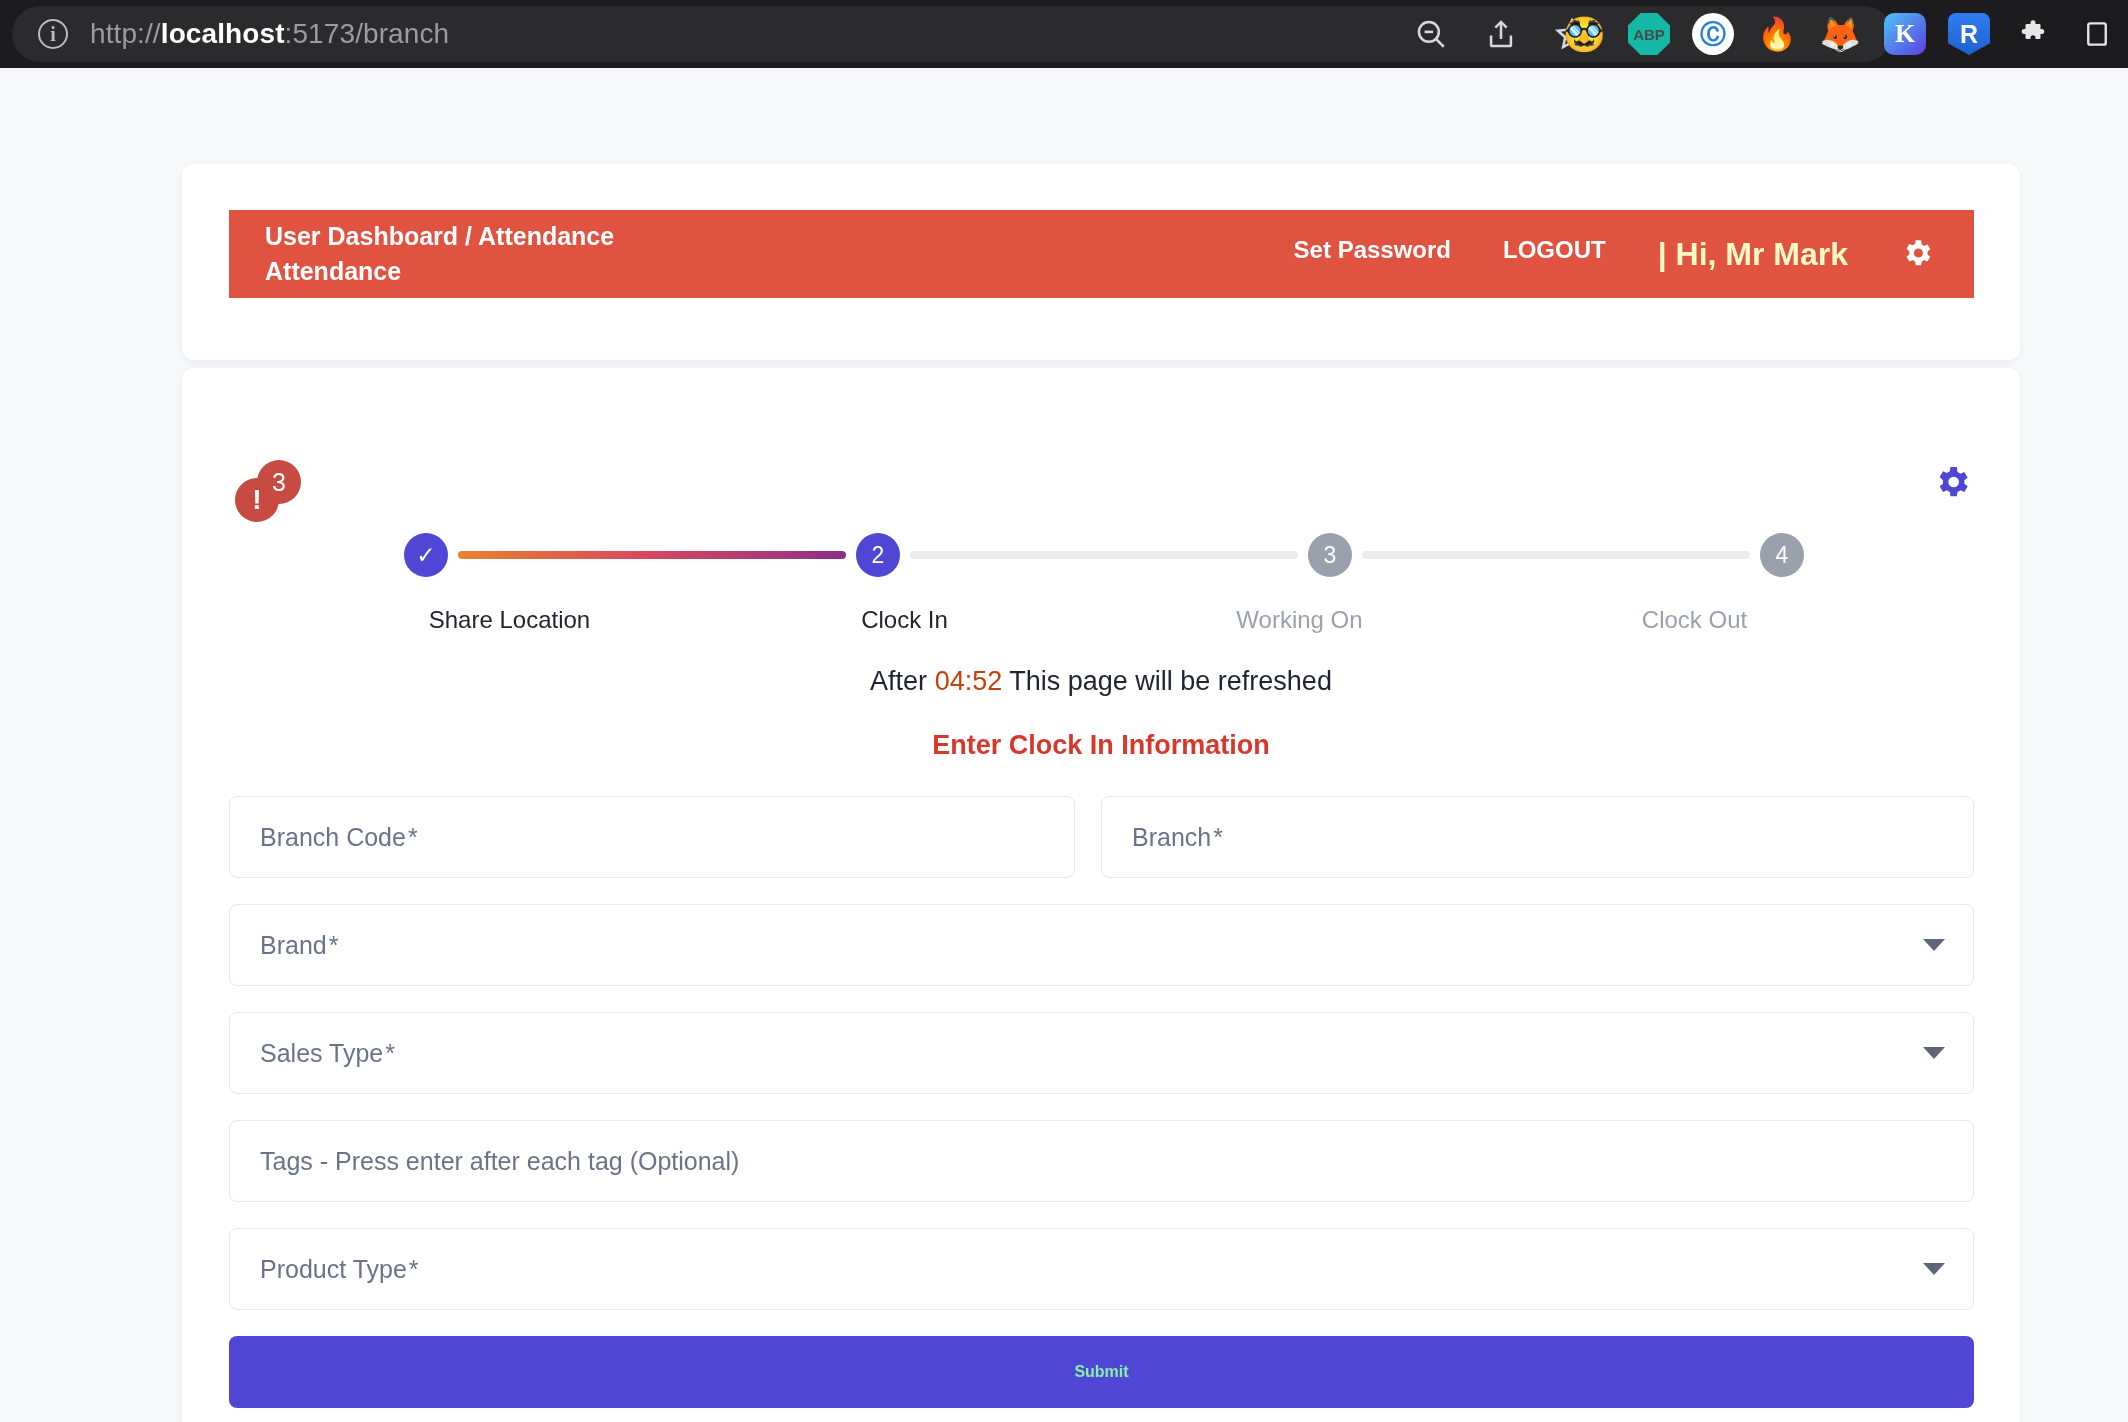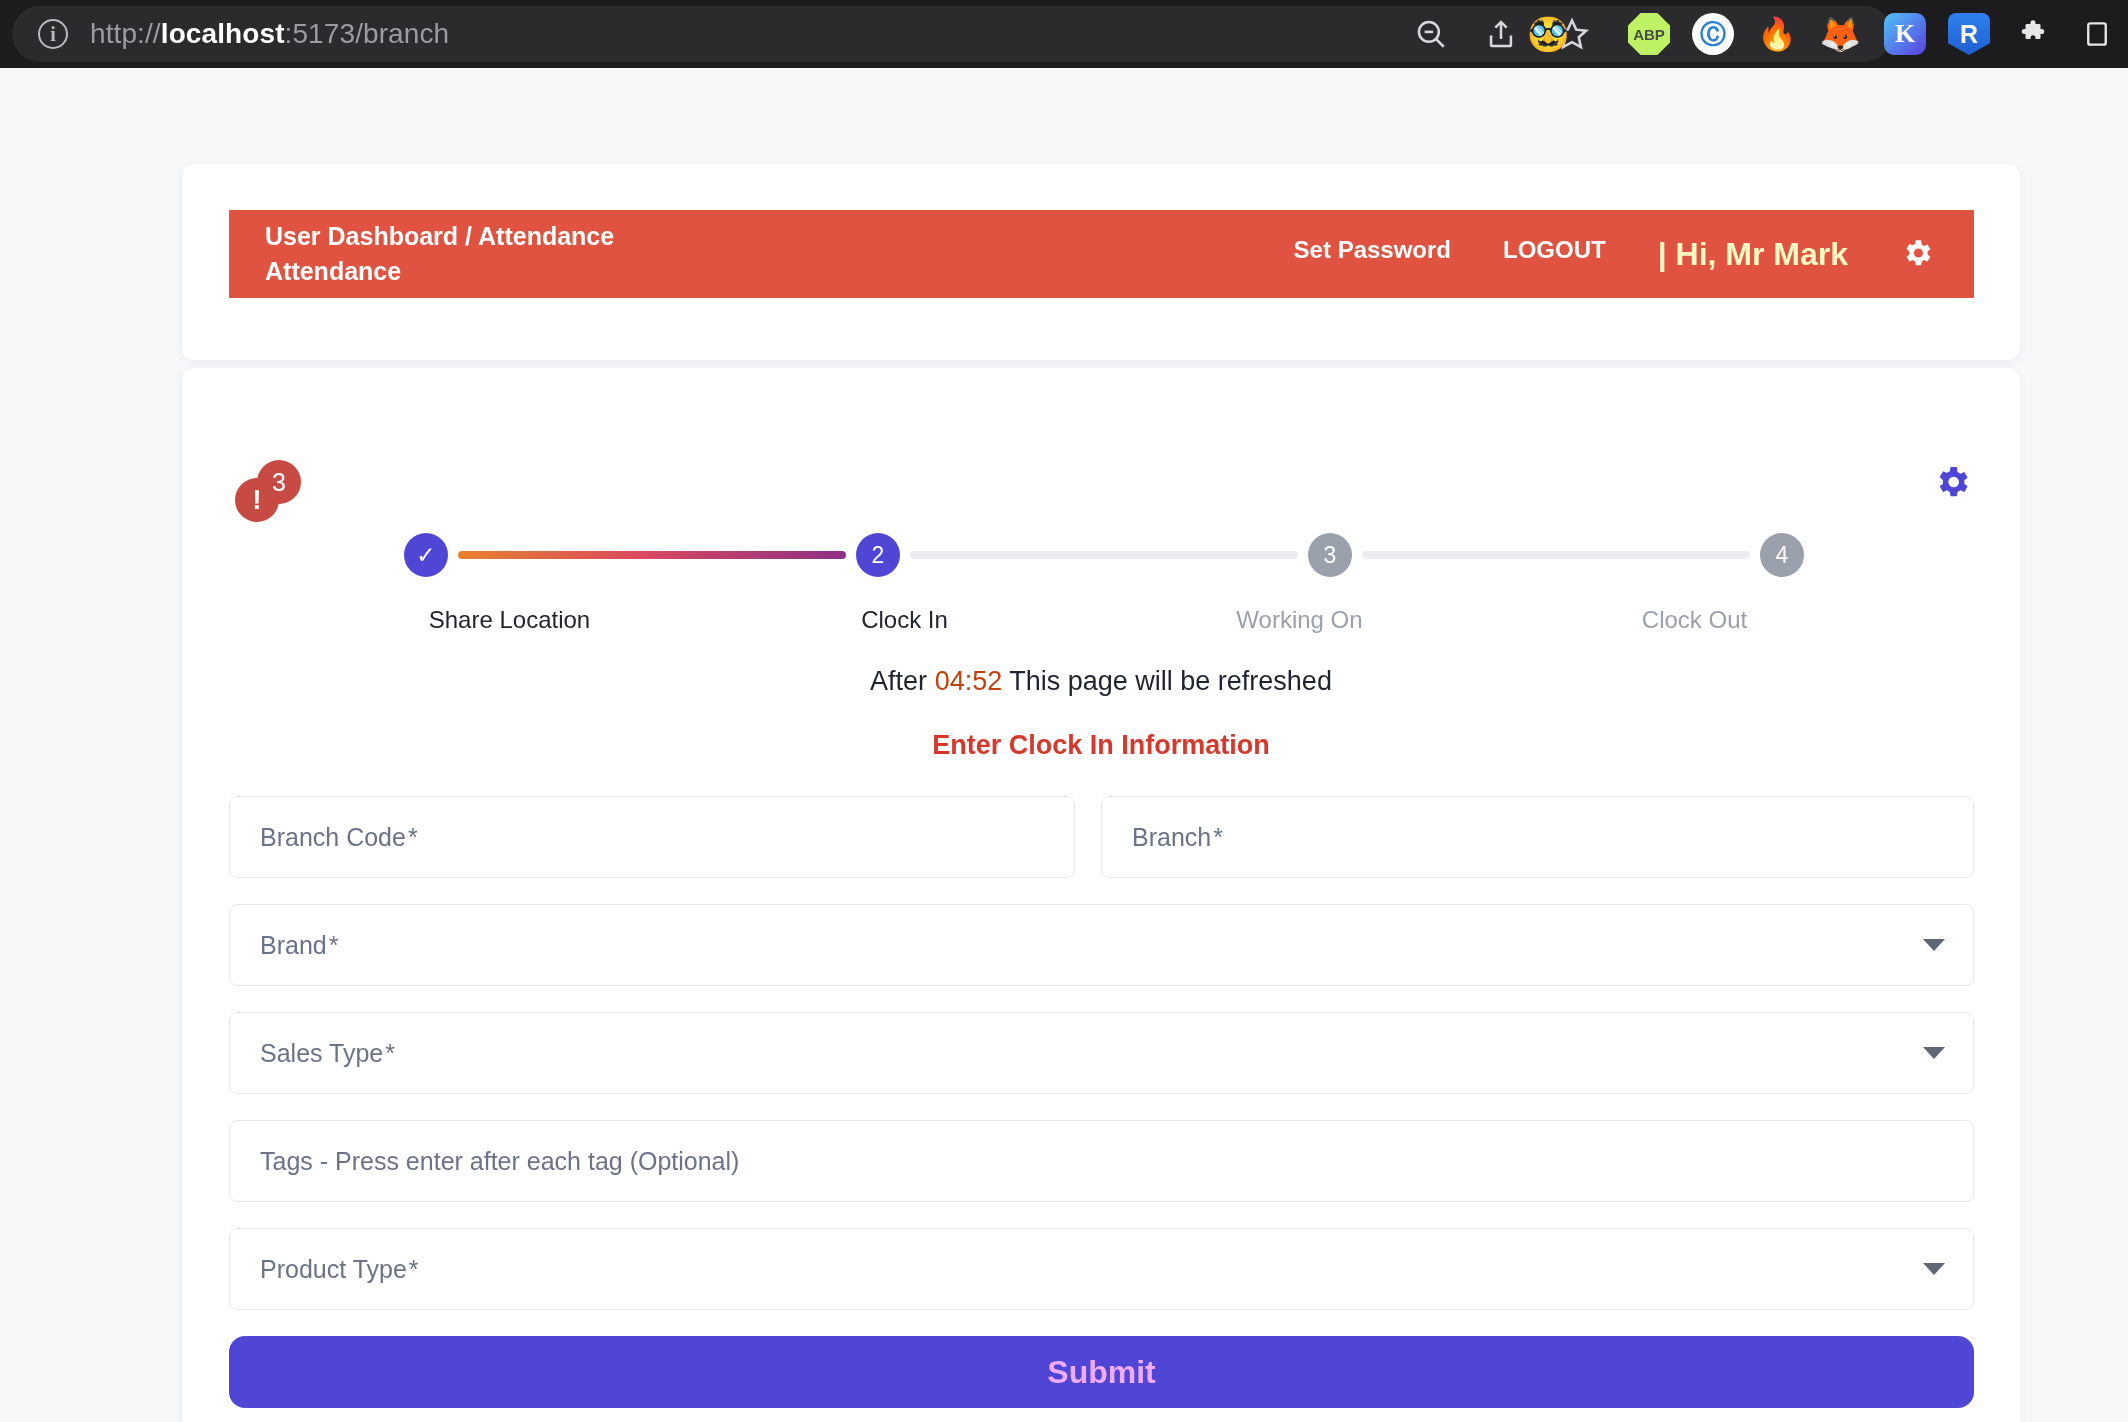--- a/index.html
+++ b/index.html
@@ -49,22 +49,22 @@
     position: absolute; right: 10px; top: 0; height: 68px;
     display: flex; align-items: center; gap: 22px;
   }
   .ext-ico {
     width: 42px; height: 42px; border-radius: 8px;
     display: flex; align-items: center; justify-content: center;
     font-size: 19px; font-weight: bold; color: #fff;
     overflow: hidden; position: relative;
   }
   .ico-glasses { font-size: 34px; }
-  .ico-abp { background: #bef264; color: #4a4a4a; font-size: 15px;
-             clip-path: polygon(30% 0,70% 0,100% 30%,100% 70%,70% 100%,30% 100%,0 70%,0 30%); margin-left: 36px; }
+  .ico-abp { background: #14b8a6; color: #4a4a4a; font-size: 15px;
+             clip-path: polygon(30% 0,70% 0,100% 30%,100% 70%,70% 100%,30% 100%,0 70%,0 30%); }
   .ico-cookie { background: #ffffff; border-radius: 50%; color:#2b7fd6; font-size: 26px; }
   .ico-flame { font-size: 32px; }
   .ico-fox { font-size: 34px; }
   .ico-k { background: linear-gradient(135deg,#4fc3f7,#5a3fe0);
            border-radius: 10px; font-size: 26px; font-family:"Liberation Serif",serif; }
   .ico-r { background: linear-gradient(180deg,#2f7ff0,#1f5fd0);
            clip-path: polygon(0 0,100% 0,100% 72%,50% 100%,0 72%); font-size: 25px; }
   .ico-puzzle { font-size: 30px; color: #e6e6e6; }
   .ico-sidebar { font-size: 32px; color: #e6e6e6; }
 
@@ -176,22 +176,22 @@
   .caret {
     position: absolute; right: 28px; top: 50%; transform: translateY(-50%);
     width: 0; height: 0;
     border-left: 11px solid transparent;
     border-right: 11px solid transparent;
     border-top: 12px solid #5f6676;
   }
   .submit {
     margin-top: 26px;
     height: 72px; width: 100%;
-    background: #4f46d6; border: none; border-radius: 16px;
-    color: #f0abfc; font-size: 32px; font-weight: 700;
+    background: #4f46d6; border: none; border-radius: 8px;
+    color: #86efac; font-size: 16px; font-weight: 700;
     font-family: "Liberation Sans", sans-serif;
     cursor: pointer;
     display: flex; align-items: center; justify-content: center;
   }
 </style>
 </head>
 <body>
 
 <div class="browser-bar">
   <div class="urlbar">

